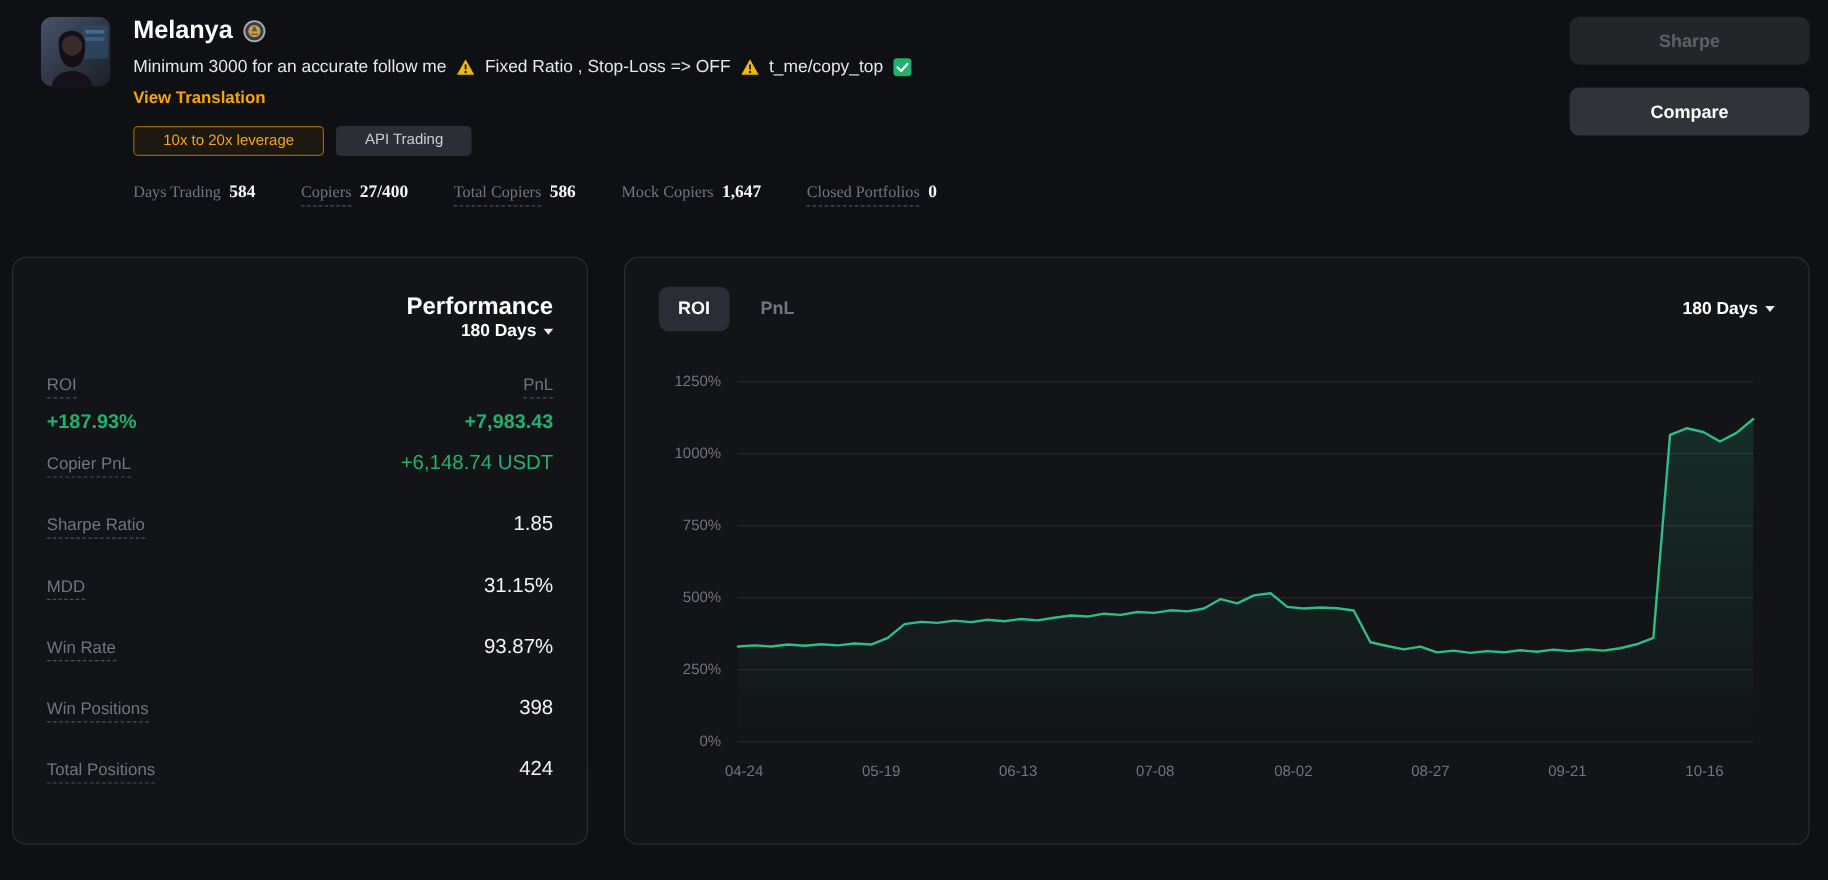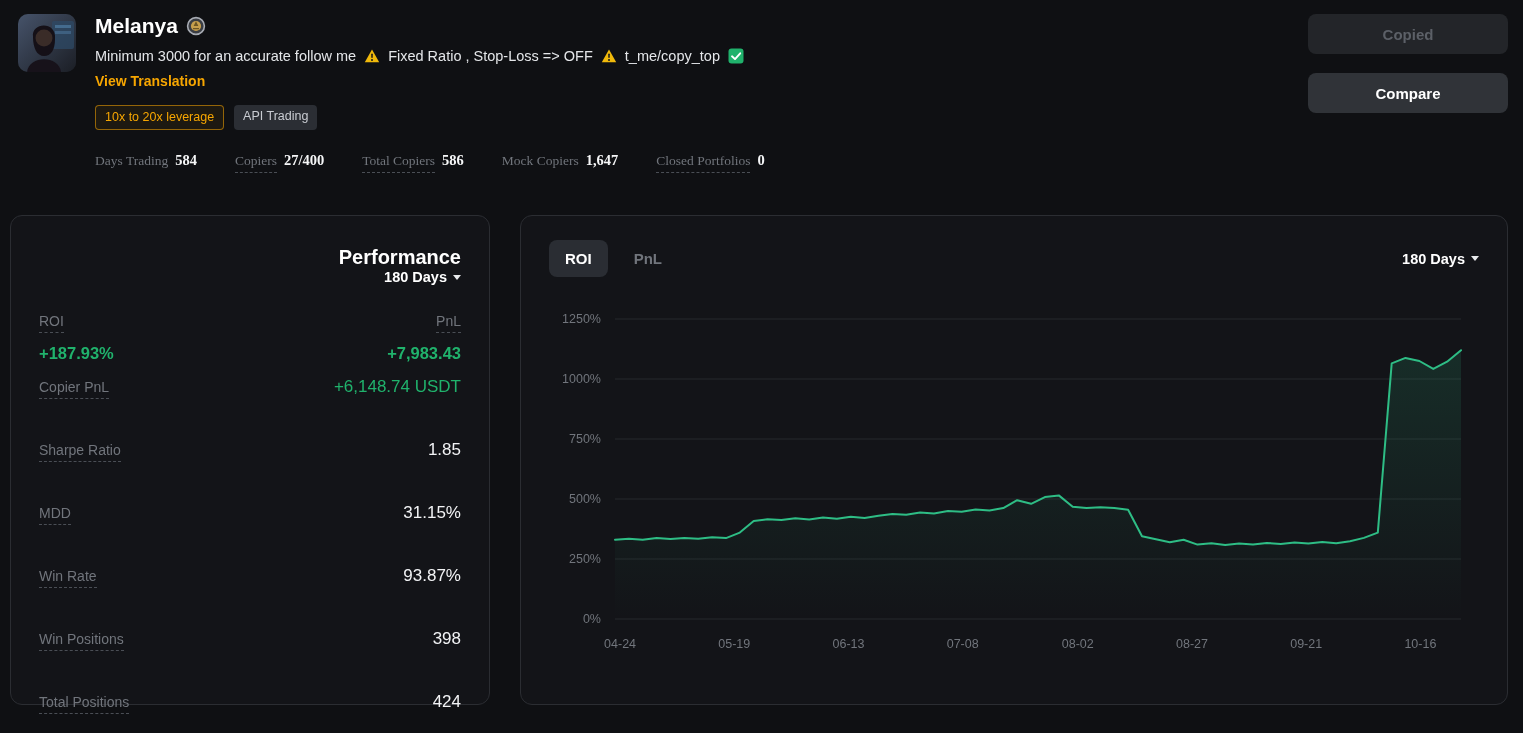--- a/index.html
+++ b/index.html
@@ -5,32 +5,32 @@
   * { box-sizing: border-box; margin: 0; padding: 0; }
   html, body { width: 1523px; height: 733px; }
   body {
     background: #0f1013;
     font-family: "Liberation Sans", sans-serif;
     color: #eceef0;
     overflow: hidden;
   }
 
   
-  .header { display: flex; justify-content: space-between; padding: 14px 15px 0 18px; }
+  .header { display: flex; justify-content: space-between; padding: 14px 15px 0 18px; margin-left: 16px; }
   .header-left { display: flex; gap: 19px; }
   .avatar { width: 58px; height: 58px; border-radius: 10px; overflow: hidden; flex: none; background:#1d2027; }
   .avatar svg { display:block; }
   .name-row { display: flex; align-items: center; gap: 8px; }
   .trader-name { font-size: 21px; font-weight: bold; color: #ffffff; }
   .medal { width: 20px; height: 20px; display:inline-block; }
   .bio { display: flex; align-items: center; gap: 8px; margin-top: 10px; font-size: 14.5px; color: #e4e6e9; }
   .icon16 { width: 16px; height: 16px; display: inline-block; flex: none; }
   .translate { margin-top: 9px; font-size: 14px; font-weight: bold; color: #f7a600; cursor: pointer; width: max-content; }
   .tags { display: flex; gap: 10px; margin-top: 16px; }
-  .tag { font-size: 12.5px; padding: 4px 9px; border-radius: 4px; line-height: 1.2; }
+  .tag { font-size: 12.5px; padding: 4px 24px; border-radius: 4px; line-height: 1.2; }
   .tag-orange { color: #f7a600; border: 1px solid rgba(247,166,0,.55); background: rgba(247,166,0,.06); }
   .tag-gray { color: #c9ccd2; background: #2b2e34; }
   .stats { display: flex; gap: 38px; margin-top: 22px; align-items: baseline; font-family: Liberation Serif, serif; }
   .stat { display: flex; gap: 7px; align-items: baseline; }
   .stat-label { font-size: 13.5px; color: #71757c; }
   .stat-value { font-size: 14.5px; font-weight: bold; color: #f5f6f7; }
   .dashed { border-bottom: 1px dashed #4a4e55; padding-bottom: 3px; }
 
   .header-buttons { display: flex; flex-direction: column; gap: 19px; width: 200px; flex: none; }
   .btn { height: 40px; border: none; border-radius: 8px; font-size: 15px; font-weight: bold; font-family: inherit; cursor: pointer; }
@@ -47,21 +47,21 @@
   .perf-title { font-size: 20px; font-weight: bold; color: #ffffff; }
   .period { display: flex; align-items: center; gap: 6px; font-size: 14.5px; font-weight: bold; color: #ffffff; cursor: pointer; }
   .caret { width: 0; height: 0; border-left: 4px solid transparent; border-right: 4px solid transparent; border-top: 5px solid #e8eaec; }
   .perf-summary { display: flex; justify-content: space-between; margin-top: 28px; }
   .ps-col { display: flex; flex-direction: column; gap: 11px; }
   .ps-col .plabel { align-self: flex-start; }
   .ps-col.right { align-items: flex-end; }
   .ps-col.right .plabel { align-self: flex-end; }
   .plabel { font-size: 14px; color: #71757c; cursor: default; }
   .pvalue { font-size: 16.5px; font-weight: bold; color: #20b26c; }
-  .perf-row { display: flex; justify-content: space-between; align-items: baseline; margin-top: 41px; }
+  .perf-row { display: flex; justify-content: space-between; align-items: baseline; margin-top: 29px; }
   .perf-row.first { margin-top: 14px; }
   .row-label { font-size: 14px; color: #71757c; }
   .row-value { font-size: 17px; font-weight: normal; color: #f2f3f5; }
   .row-value.green { color: #20b26c; }
 
   
   .chart-card { flex: 1; padding: 24px 28px; }
   .chart-head { display: flex; justify-content: space-between; align-items: center; }
   .chart-tabs { display: flex; align-items: center; gap: 10px; }
   .tab { font-family: inherit; border: none; background: transparent; color: #71757c; font-size: 15px; font-weight: bold; padding: 10px 16px; border-radius: 8px; cursor: pointer; }
@@ -151,21 +151,21 @@
           <span class="stat-value">1,647</span>
         </div>
         <div class="stat">
           <span class="stat-label dashed">Closed Portfolios</span>
           <span class="stat-value">0</span>
         </div>
       </div>
     </div>
   </div>
   <div class="header-buttons">
-    <button class="btn btn-copied">Copied</button>
+    <button class="btn btn-copied">Sharpe</button>
     <button class="btn btn-compare">Compare</button>
   </div>
 </div>
 
 <div class="content">
 
   <div class="card perf-card">
     <div class="perf-head">
       <div class="perf-title">Performance</div>
       <div class="period">

